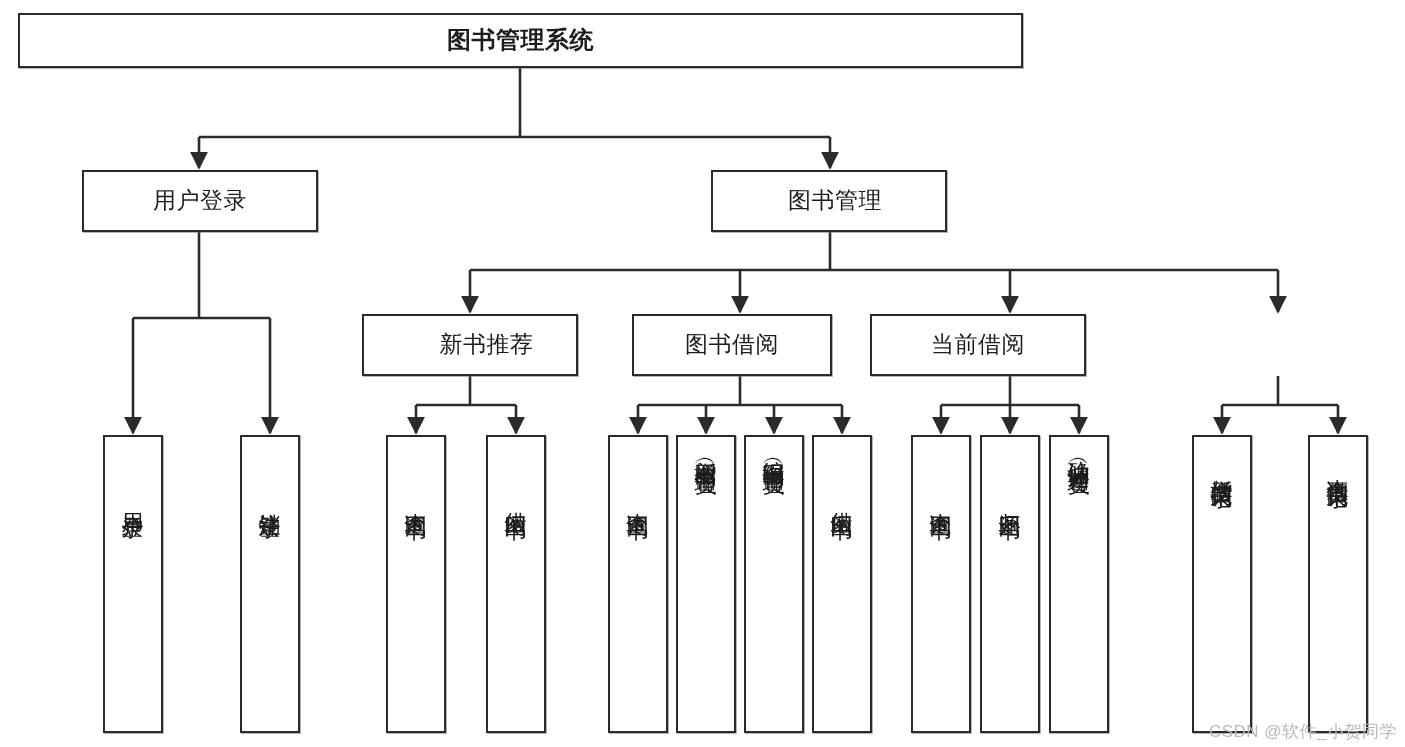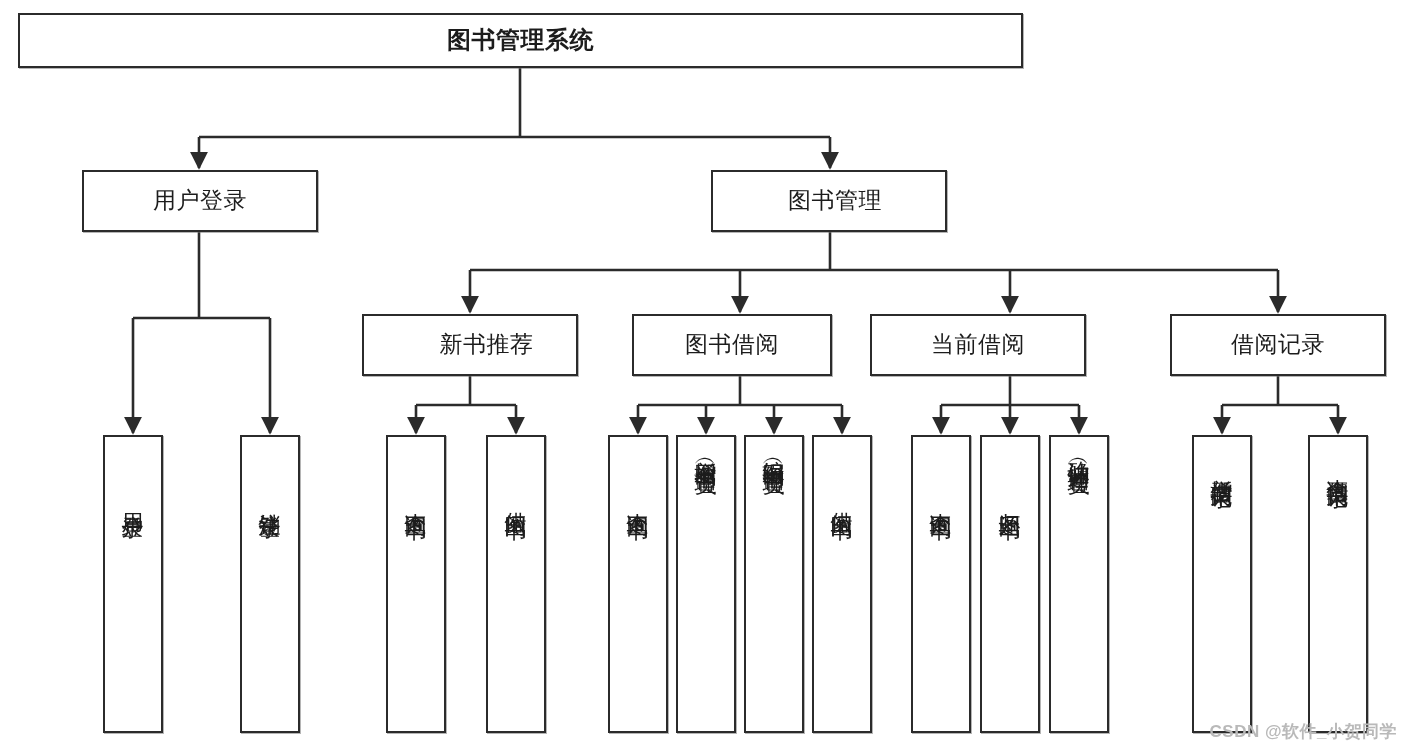--- a/index.html
+++ b/index.html
@@ -70,21 +70,20 @@
   .node.vert.pad-none .lbl { margin-top: 6px; }
   #watermark {
     position: absolute;
     right: 8px;
     bottom: 4px;
     font-size: 17px;
     color: #b9b9b9;
     letter-spacing: 0.5px;
     white-space: nowrap;
     user-select: none;
-    font-weight: bold;
   }
 </style>
 </head>
 <body>
 
 <div id="canvas">
 
   <svg id="wires" viewBox="0 0 1405 747" xmlns="http://www.w3.org/2000/svg">
     <defs>
       <marker id="arrow" viewBox="0 0 10 10" refX="9" refY="5" markerWidth="7" markerHeight="7" orient="auto-start-reverse">
@@ -148,23 +147,20 @@
 
   <div class="node horiz" style="left:362px; top:314px; width:216px; height:62px;padding-left:33px;">
     <span class="lbl">新书推荐</span>
   </div>
   <div class="node horiz" style="left:632px; top:314px; width:200px; height:62px;">
     <span class="lbl">图书借阅</span>
   </div>
   <div class="node horiz" style="left:870px; top:314px; width:216px; height:62px;">
     <span class="lbl">当前借阅</span>
   </div>
-  <div class="node horiz" style="left:1170px; top:314px; width:216px; height:62px;">
-    <span class="lbl">借阅记录</span>
-  </div>
 
   <div class="node vert pad-mid" style="left:103px; top:435px; width:60px; height:298px;">
     <span class="lbl">用户登录</span>
   </div>
   <div class="node vert pad-mid" style="left:240px; top:435px; width:60px; height:298px;">
     <span class="lbl">注销登录</span>
   </div>
 
   <div class="node vert pad-mid" style="left:386px; top:435px; width:60px; height:298px;">
     <span class="lbl">查询图书</span>

